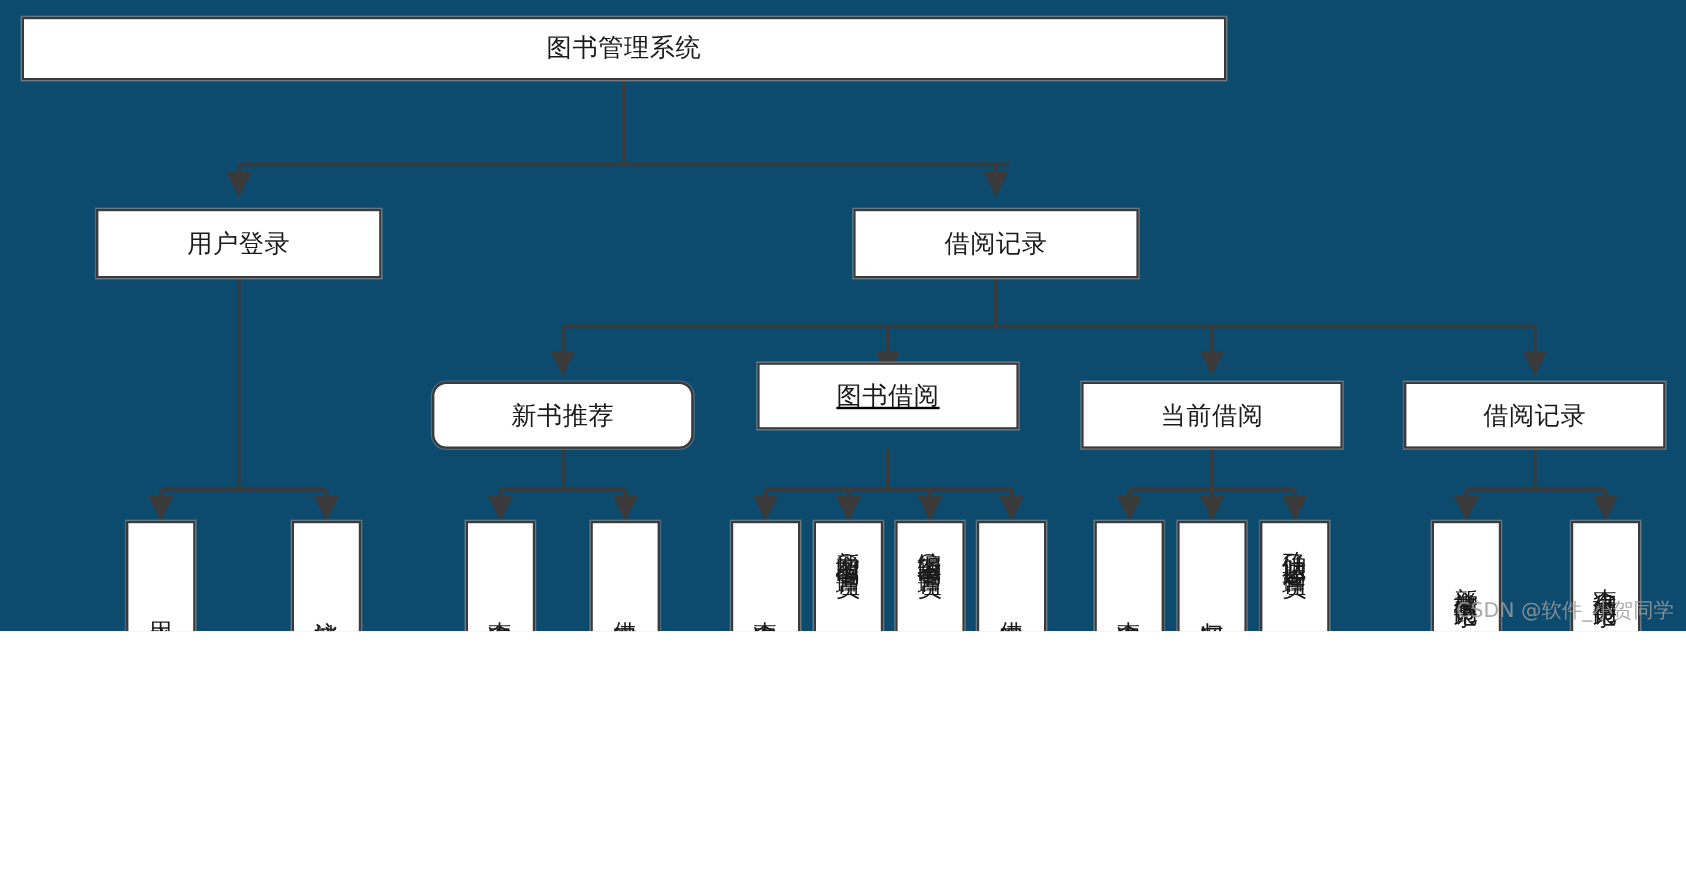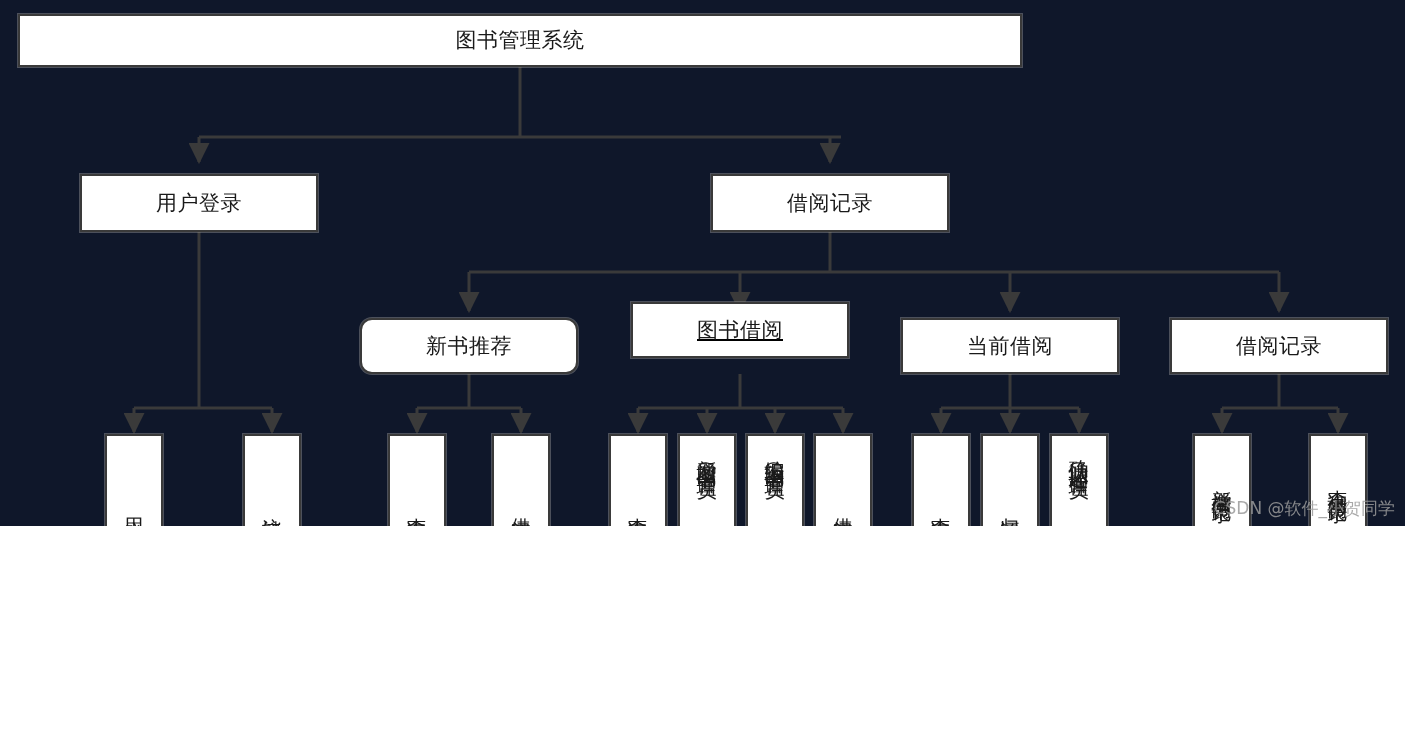--- a/index.html
+++ b/index.html
@@ -7,21 +7,21 @@
     padding: 0;
     background: #ffffff;
   }
   body {
     font-family: "DejaVu Sans", "Liberation Sans", sans-serif;
   }
   #canvas {
     position: relative;
     width: 1405px;
     height: 526px;
-    background: #0f172a;
+    background: #0c4a6e;
     overflow: hidden;
   }
   #edges {
     position: absolute;
     left: 0;
     top: 0;
     width: 1405px;
     height: 747px;
   }
   .node {

